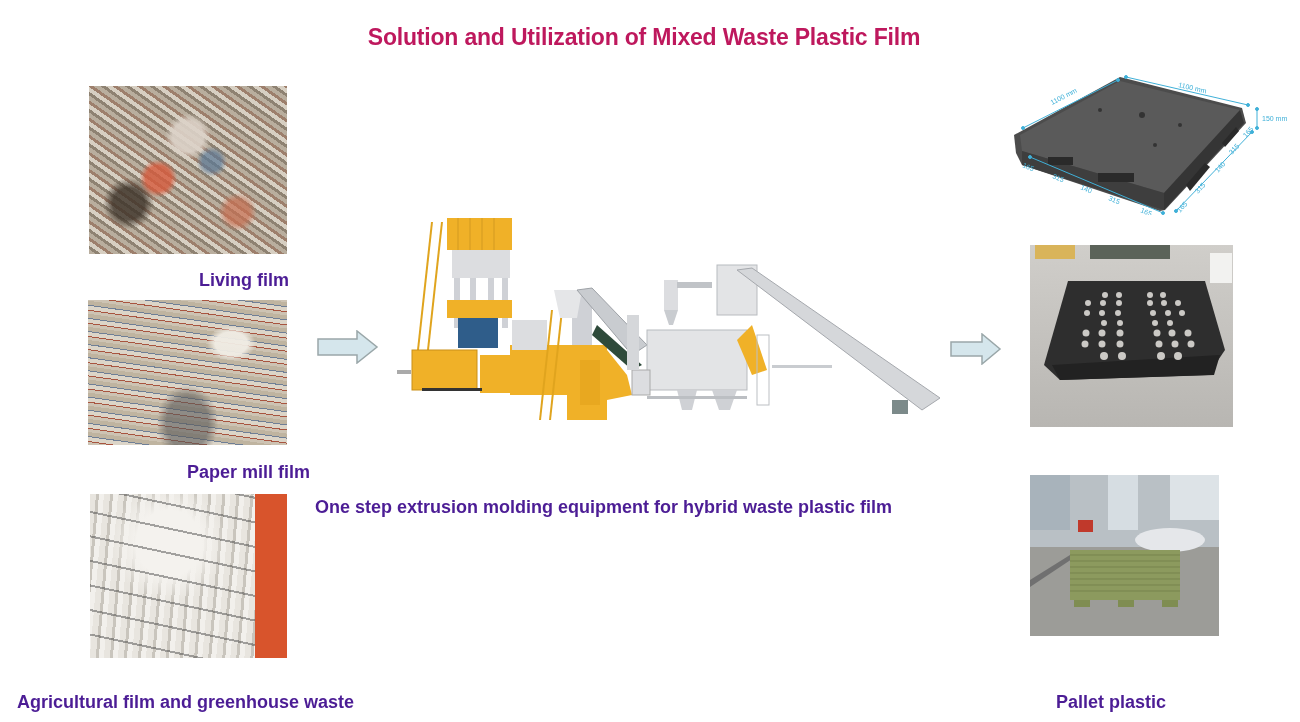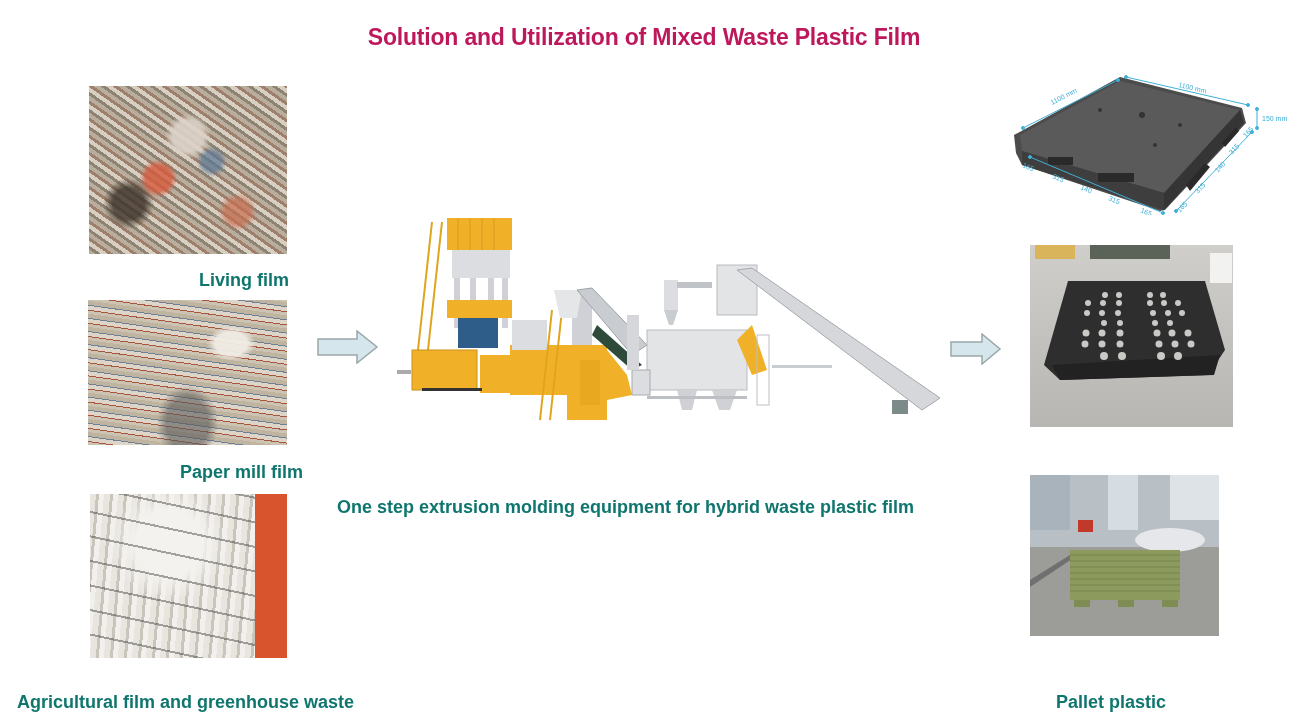--- a/index.html
+++ b/index.html
@@ -3,21 +3,21 @@
 <meta charset="utf-8">
 <style>
   * { box-sizing: border-box; margin: 0; padding: 0; }
   html, body { width: 1300px; height: 722px; background: #ffffff; overflow: hidden; }
   body { position: relative; font-family: "Liberation Sans", "DejaVu Sans", sans-serif; }
   .title {
     position: absolute; left: 0; top: 24px; width: 1288px; text-align: center;
     font-size: 23px; font-weight: bold; color: #be185d; letter-spacing: -0.2px;
   }
   .label {
-    position: absolute; font-size: 18px; font-weight: bold; color: #0f766e; white-space: nowrap;
+    position: absolute; font-size: 18px; font-weight: bold; color: #4c1d95; white-space: nowrap;
   }
   .photo { position: absolute; overflow: hidden; }
   .arrow { position: absolute; }
   
   .waste-living {
     background:
       radial-gradient(circle at 35% 55%, rgba(214,90,60,0.8) 0 8%, transparent 12%),
       radial-gradient(circle at 62% 45%, rgba(90,120,150,0.7) 0 6%, transparent 10%),
       radial-gradient(circle at 20% 70%, rgba(60,50,40,0.8) 0 8%, transparent 13%),
       radial-gradient(circle at 75% 75%, rgba(200,110,80,0.7) 0 6%, transparent 10%),
@@ -49,21 +49,21 @@
 </style>
 </head>
 <body>
 
 <div class="title">Solution and Utilization of Mixed Waste Plastic Film</div>
 
 <div class="photo waste-living" style="left:89px; top:86px; width:198px; height:168px;"></div>
 <div class="label" style="left:199px; top:270px;">Living film</div>
 
 <div class="photo waste-paper" style="left:88px; top:300px; width:199px; height:145px;"></div>
-<div class="label" style="left:180px; top:462px;text-align:right;">Paper mill film</div>
+<div class="label" style="left:187px; top:462px;text-align:right;">Paper mill film</div>
 
 <div class="photo waste-agri" style="left:90px; top:494px; width:197px; height:164px;"></div>
 <div class="label" style="left:17px; top:692px;">Agricultural film and greenhouse waste</div>
 
 <svg class="arrow" style="left:317px; top:330px;" width="62" height="34" viewBox="0 0 62 34">
   <polygon points="1,9 40,9 40,1 60,17 40,33 40,25 1,25" fill="#d5e6ec" stroke="#9aa7a9" stroke-width="1.5"></polygon>
 </svg>
 
 <svg class="photo" style="left:392px; top:200px;" width="556" height="220" viewBox="0 0 556 220">
 
@@ -121,21 +121,21 @@
   <rect x="325" y="65" width="40" height="50" fill="#e3e4e6" stroke="#b8bbbf"></rect>
 
   <polygon points="345,70 360,68 548,198 530,210" fill="#d5d7da" stroke="#a5a8ad"></polygon>
   <rect x="365" y="135" width="12" height="70" fill="none" stroke="#bcbfc3"></rect>
   <rect x="380" y="165" width="60" height="3" fill="#c9ccd0"></rect>
   <rect x="500" y="200" width="16" height="14" fill="#7c8a8a"></rect>
 
   <rect x="30" y="188" width="60" height="3" fill="#333"></rect>
   <rect x="255" y="196" width="100" height="3" fill="#bcbfc3"></rect>
 </svg>
-<div class="label" style="left:337px; top:497px;">One step extrusion molding equipment for hybrid waste plastic film</div>
+<div class="label" style="left:315px; top:497px;">One step extrusion molding equipment for hybrid waste plastic film</div>
 
 <svg class="arrow" style="left:950px; top:333px;" width="52" height="32" viewBox="0 0 52 32">
   <polygon points="1,9 32,9 32,1 50,16 32,31 32,23 1,23" fill="#d5e6ec" stroke="#9aa7a9" stroke-width="1.5"></polygon>
 </svg>
 
 <svg class="photo" style="left:1000px; top:65px;" width="290" height="150" viewBox="0 0 290 150">
 
   <polygon points="14,70 120,12 242,43 246,58 165,145 160,146 22,100 16,88" fill="#4c4c4c"></polygon>
   <polygon points="20,70 120,16 240,45 164,128 22,86" fill="#5a5a5a"></polygon>
   <polygon points="22,86 164,128 164,145 22,100" fill="#3e3e3e"></polygon>

